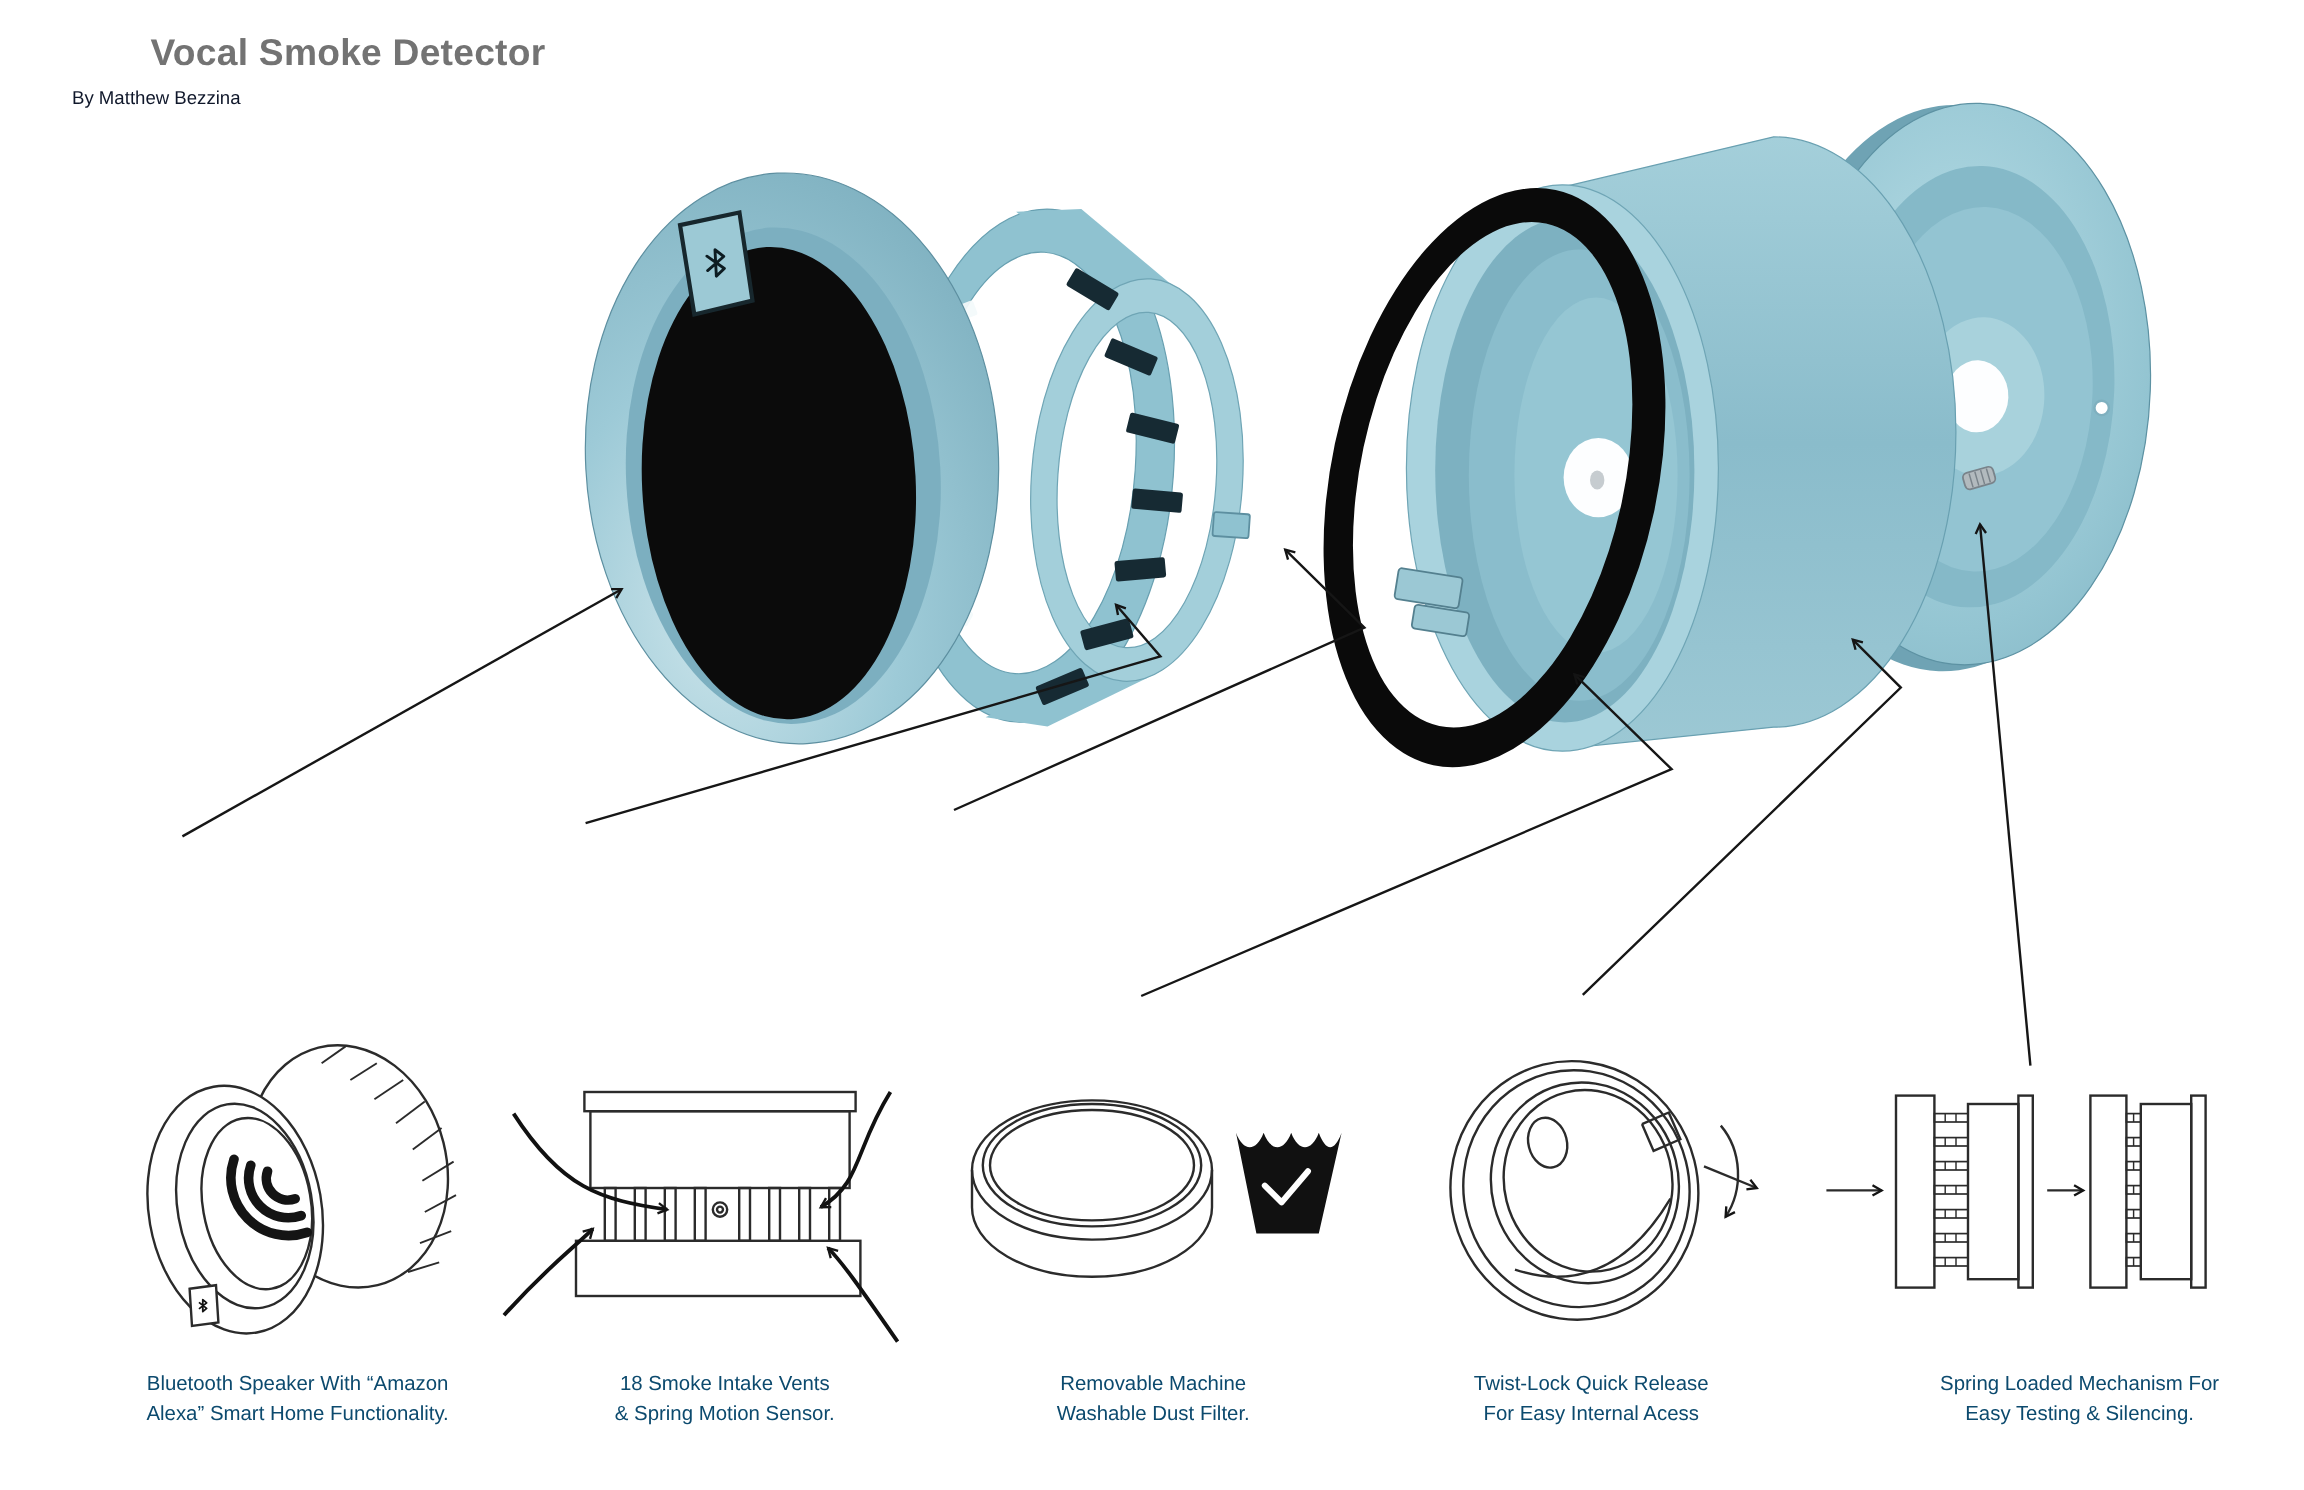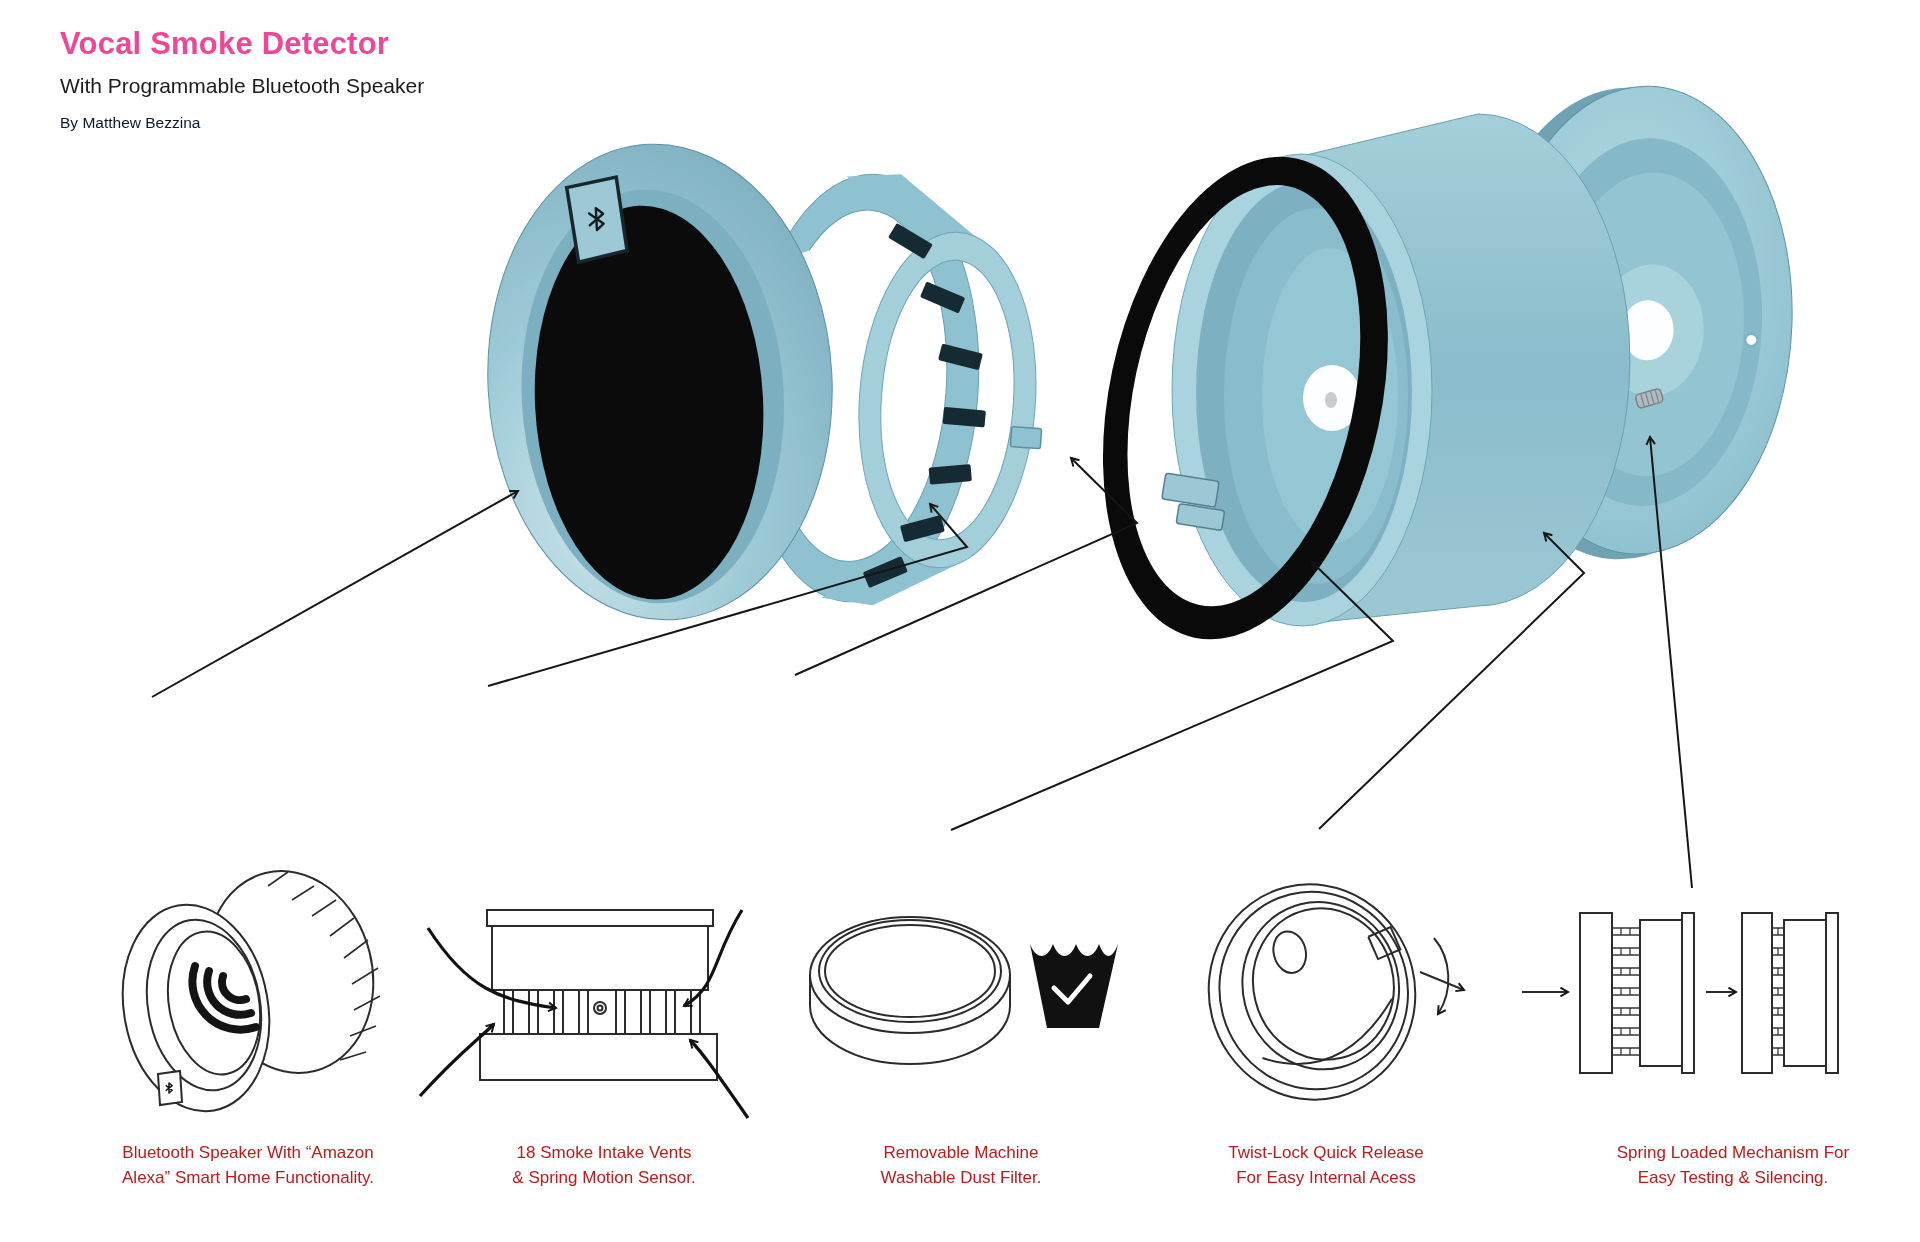--- a/index.html
+++ b/index.html
@@ -1,34 +1,33 @@
 <!DOCTYPE html>
 <html><head>
 <meta charset="utf-8">
 <title>Vocal Smoke Detector</title>
 <style>
   html,body{margin:0;padding:0;background:#ffffff;}
   body{width:1920px;height:1242px;position:relative;overflow:hidden;
        font-family:"Liberation Sans", sans-serif;color:#1e1e1e;}
   .page-svg{position:absolute;left:0;top:0;width:1920px;height:1242px;}
   .text-block{position:absolute;left:60px;top:26px;width:460px;z-index:5;}
-  .title{font-size:31px;font-weight:700;letter-spacing:.2px;color:#ec4899;margin:0 0 12px 0;}
+  .title{font-size:31px;font-weight:700;letter-spacing:.2px;color:#737373;margin:0 0 12px 0;text-align:center;}
   .subtitle{font-size:21px;font-weight:400;color:#1c1c1c;margin:0 0 16px 0;}
   .byline{font-size:15.5px;color:#0f172a;margin:0 0 30px 0;}
   .para{font-size:19.5px;line-height:1.6;white-space:pre-line;margin:0 0 30px 0;color:#1f1f1f;}
   .caption{position:absolute;width:340px;top:1141px;text-align:center;font-size:17px;
-           line-height:1.45;white-space:pre-line;color:#b91c1c;z-index:5;}
+           line-height:1.45;white-space:pre-line;color:#0c4a6e;z-index:5;}
   .cap-1{left:78px;} .cap-2{left:434px;} .cap-3{left:791px;} .cap-4{left:1156px;} .cap-5{left:1563px;}
 </style>
 </head>
 <body>
 
 <div class="text-block">
   <h1 class="title">Vocal Smoke Detector</h1>
-  <div class="subtitle">With Programmable Bluetooth Speaker</div>
   <div class="byline">By Matthew Bezzina</div>
 </div>
 
 <div class="caption cap-1">Bluetooth Speaker With “Amazon
 Alexa” Smart Home Functionality.</div>
 <div class="caption cap-2">18 Smoke Intake Vents
 &amp; Spring Motion Sensor.</div>
 <div class="caption cap-3">Removable Machine
 Washable Dust Filter.</div>
 <div class="caption cap-4">Twist-Lock Quick Release

